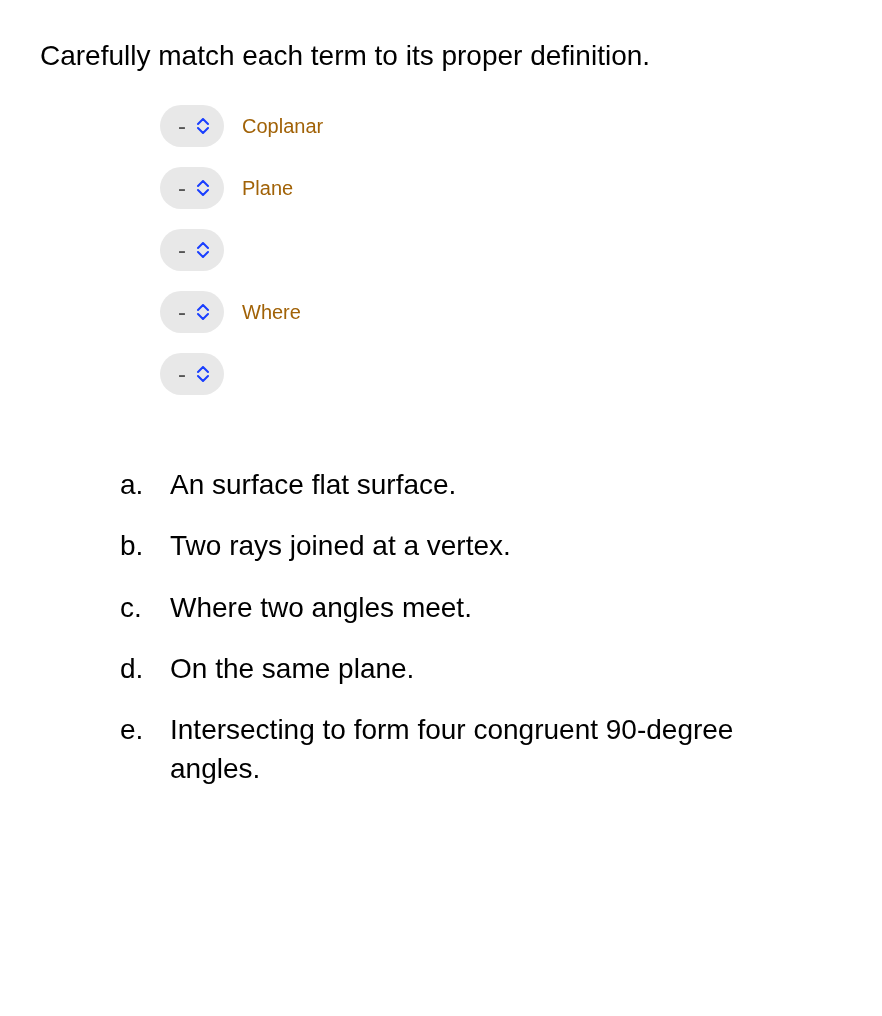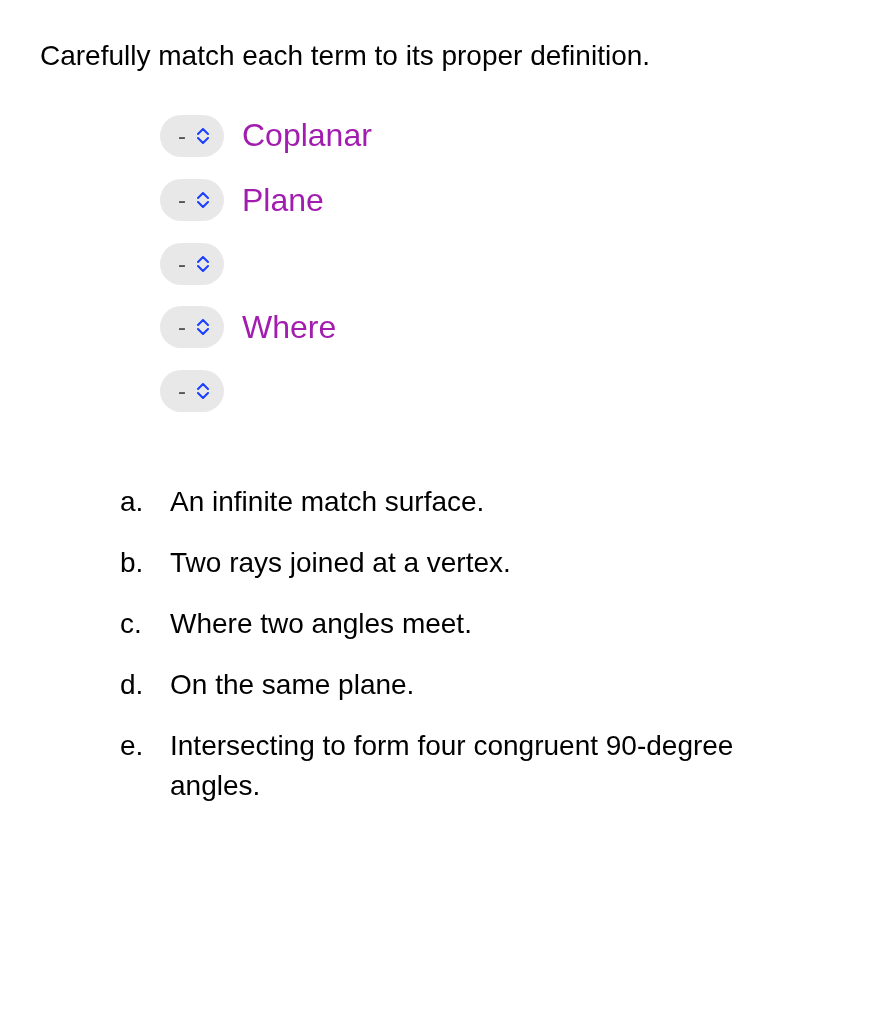--- a/index.html
+++ b/index.html
@@ -11,21 +11,21 @@
       font-family: 'Lucida Sans Unicode', 'Lucida Grande', 'Trebuchet MS', sans-serif;
       background: #ffffff;
       width: 882px;
       height: 1016px;
       padding: 36px 40px;
       color: #000000;
       font-size: 28px;
       line-height: 1.4;
     }
     .question-prompt {
-      margin-bottom: 38px;
+      margin-bottom: 30px;
       font-weight: 400;
     }
     .match-list {
       margin-left: 120px;
       margin-bottom: 70px;
     }
     .match-row {
       display: flex;
       align-items: center;
       margin-bottom: 20px;
@@ -49,22 +49,22 @@
     }
     .pill-arrows {
       display: flex;
       flex-direction: column;
       line-height: 0;
     }
     .pill-arrows svg {
       display: block;
     }
     .term-label {
-      font-size: 32px;
-      color: #a21caf;
+      font-size: 20px;
+      color: #a16207;
     }
     .definitions {
       margin-left: 80px;
       margin-right: 40px;
     }
     .def-row {
       display: flex;
       margin-bottom: 22px;
       align-items: flex-start;
     }
@@ -156,21 +156,21 @@
       </span>
     </div>
   </div>
 
 </div>
 
 <div class="definitions">
 
   <div class="def-row">
     <span class="def-letter">a.</span>
-    <span class="def-text">An infinite match surface.</span>
+    <span class="def-text">An surface flat surface.</span>
   </div>
 
   <div class="def-row">
     <span class="def-letter">b.</span>
     <span class="def-text">Two rays joined at a vertex.</span>
   </div>
 
   <div class="def-row">
     <span class="def-letter">c.</span>
     <span class="def-text">Where two angles meet.</span>

